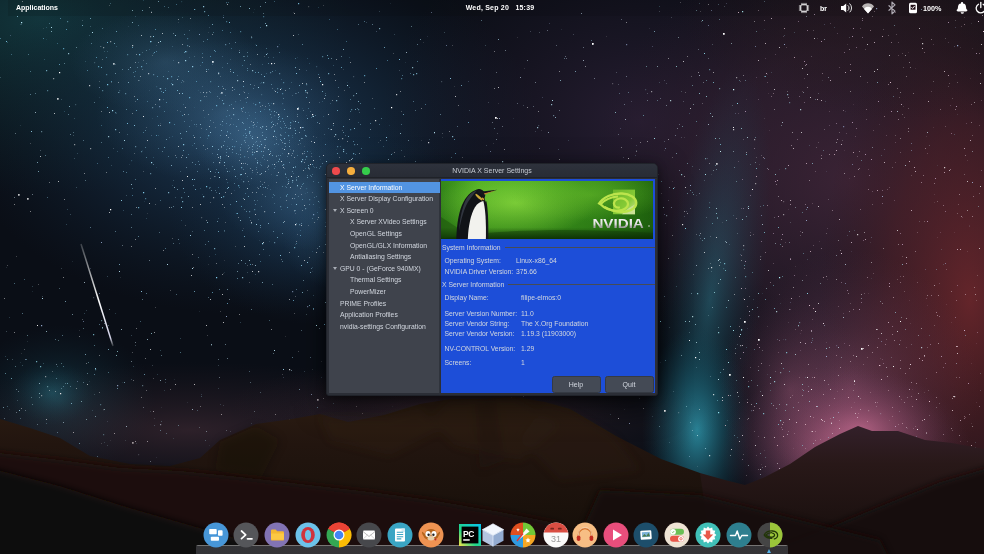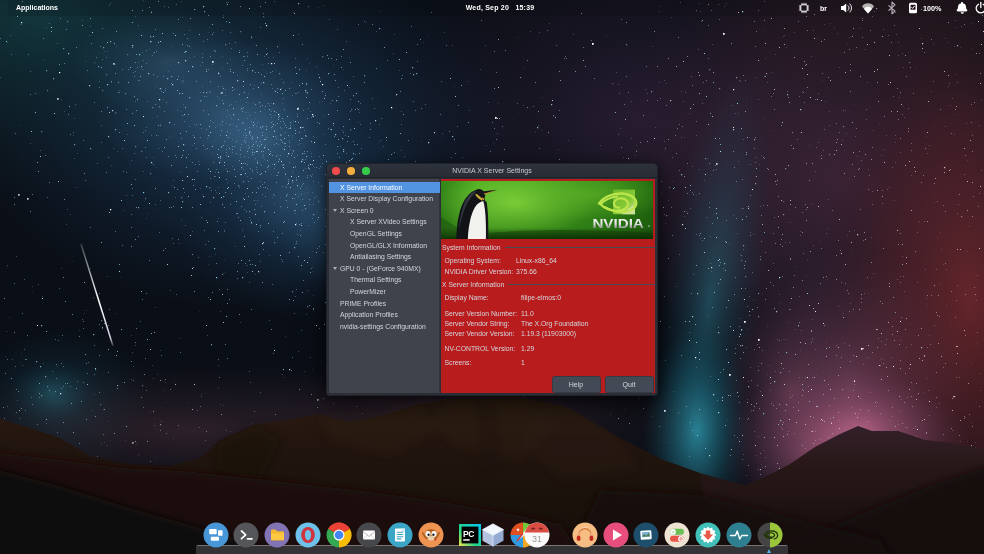--- a/index.html
+++ b/index.html
@@ -10,21 +10,21 @@
 #clock{position:absolute;left:0;right:0;top:4px;text-align:center;letter-spacing:.2px}
 
 #win{position:absolute;left:326px;top:162.5px;width:332px;height:233px;background:#2b2e36;border:1px solid #20232a;border-radius:5px 5px 3px 3px;box-shadow:0 10px 30px rgba(0,0,0,.55),0 2px 8px rgba(0,0,0,.4)}
 #tbar{position:relative;height:14px;background:linear-gradient(#2e323c,#282c35);border-bottom:1px solid #1f2228;border-radius:4px 4px 0 0;text-align:center;color:#c6cad2;font-size:7px;line-height:14px}
 .tl{position:absolute;top:3.5px;width:7.5px;height:7.5px;border-radius:50%}
 #sb{position:absolute;left:2px;top:15px;bottom:2px;width:111px;background:#3f434c;border-right:1px solid #30343c;color:#d2d7df;font-size:6.8px}
 .row{position:absolute;left:0;width:111px;height:11px;line-height:11px;white-space:nowrap}
 .r0{padding-left:11px}.r1{padding-left:21px}
 .sel{background:#5294e2;color:#fff}
 .arr{position:absolute;left:4px;top:4.2px;width:0;height:0;border-left:2.8px solid transparent;border-right:2.8px solid transparent;border-top:3.6px solid #a8adb5}
-#content{position:absolute;left:114px;top:15px;right:2px;bottom:2px;background:#b91c1c;color:#d2d7df;font-size:6.8px;overflow:hidden}
+#content{position:absolute;left:114px;top:15px;right:2px;bottom:2px;background:#1d4ed8;color:#d2d7df;font-size:6.8px;overflow:hidden}
 #banner{position:absolute;left:0px;top:2.5px;width:212px;height:58px;overflow:hidden}
 .h{position:absolute;left:1px;white-space:nowrap}
 .h:after{content:"";position:absolute;left:100%;margin-left:4px;top:55%;width:600px;height:1px;background:#474c55}
 .lbl{position:absolute;left:3.5px;white-space:nowrap}
 .val{position:absolute;left:75px;white-space:nowrap}
 .val2{position:absolute;left:80px;white-space:nowrap}
 .btn{position:absolute;width:49px;height:17px;background:#444a55;border:1px solid #353a43;border-radius:2.5px;color:#d2d7df;font-size:7px;text-align:center;line-height:16px;bottom:0px}
 
 #dockbar{position:absolute;left:196px;top:545px;width:592px;height:9px;background:linear-gradient(rgba(150,150,150,.75) 0,rgba(150,150,150,.75) 1px,rgba(58,58,62,.85) 1px);border-radius:2px 2px 0 0}
 .ic{position:absolute;top:522px;width:26px;height:26px;border-radius:50%}
@@ -643,21 +643,21 @@
         <path d="M13,13 V0.5 A12.5,12.5 0 0 1 25.5,13 Z" fill="#71c837"></path>
         <path d="M13,13 H25.5 A12.5,12.5 0 0 1 13,25.5 Z" fill="#f5a623"></path>
         <path d="M13,13 V25.5 A12.5,12.5 0 0 1 0.5,13 Z" fill="#2f9ae0"></path>
         <path d="M13,13 H0.5 A12.5,12.5 0 0 1 13,0.5 Z" fill="#e04f1f"></path>
 <path d="M7,19 L16.5,6.5 L19.5,9.5 Z" fill="#fff" opacity=".95"></path>
         <path d="M7,19 l6,-7.5" stroke="#d33" stroke-width="1.4"></path>
 <path d="M18,15.5 l0.8,1.7 1.8,0.3 -1.3,1.3 0.3,1.8 -1.6,-0.9 -1.6,0.9 0.3,-1.8 -1.3,-1.3 1.8,-0.3 z" fill="#fff"></path>
         <path d="M8,6 l0.5,1.1 1.2,0.2 -0.9,0.9 0.2,1.2 -1,-0.6 -1,0.6 0.2,-1.2 -0.9,-0.9 1.2,-0.2 z" fill="#fff" opacity=".9"></path>
       </svg>
     </div>
-    <div class="ic" style="left:524px">
+    <div class="ic" style="left:543px">
       <svg width="26" height="26" viewBox="0 0 26 26">
         <circle cx="13" cy="13" r="12.5" fill="#fafafa"></circle>
         <path d="M0.75,10.5 A12.5,12.5 0 0 1 25.25,10.5 Z" fill="#d94d42"></path>
 <rect x="7.3" y="5.8" width="3.8" height="1.7" rx="0.85" fill="#79261f"></rect>
         <rect x="14.9" y="5.8" width="3.8" height="1.7" rx="0.85" fill="#79261f"></rect>
 <text x="13" y="19.8" font-size="9" fill="#9a9a9a" text-anchor="middle" font-family="Liberation Sans,sans-serif">31</text>
       </svg>
     </div>
     <div class="ic" style="left:571.9px">
       <svg width="26" height="26" viewBox="0 0 26 26">

